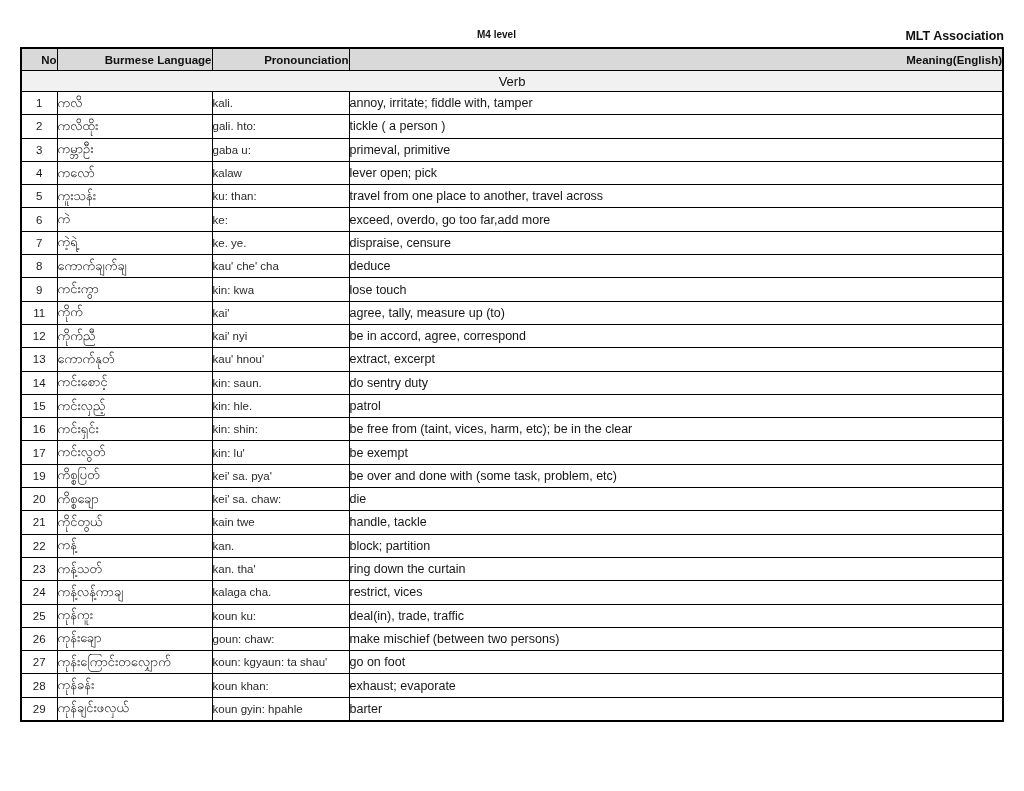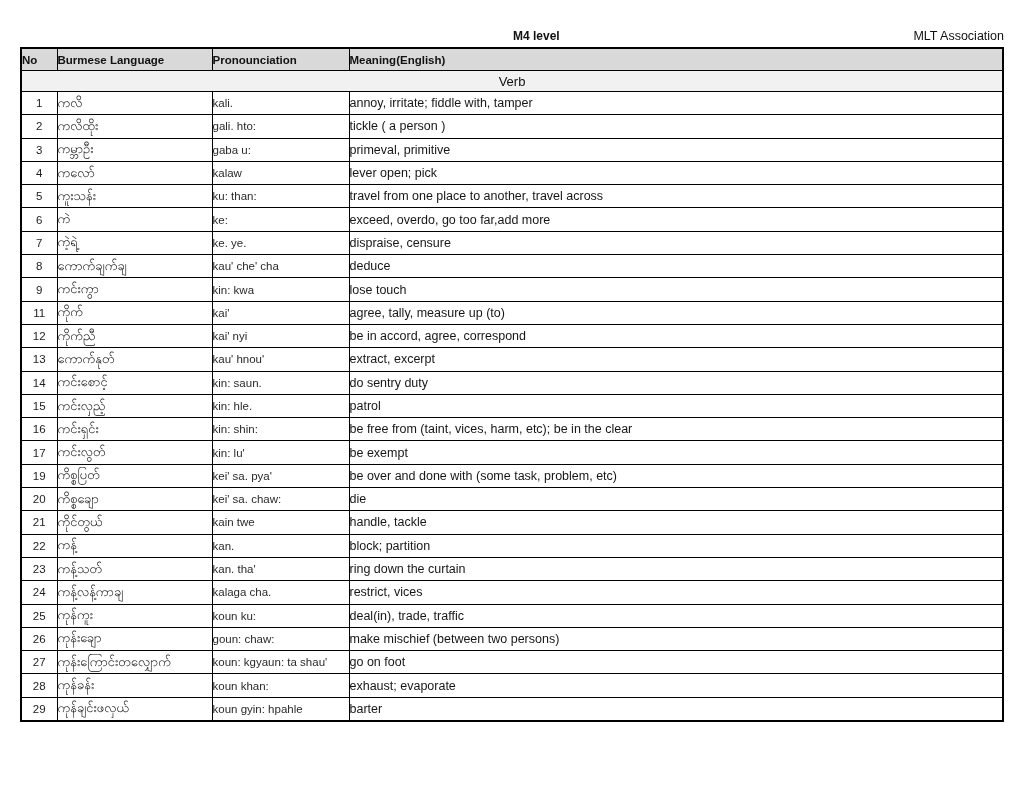--- a/index.html
+++ b/index.html
@@ -7,28 +7,27 @@
     width: 1024px; height: 791px;
     background: #ffffff;
     font-family: "Liberation Sans", sans-serif;
     color: #161616;
     position: relative;
     overflow: hidden;
   }
   .doc-header-title {
     position: absolute;
     top: 29px; left: 477px;
-    font-size: 12px; font-weight: bold;
+    font-size: 10px; font-weight: bold;
     color: #111;
-    margin-left: 36px;
   }
   .doc-header-assoc {
     position: absolute;
     top: 29px; right: 20px;
-    font-size: 12.5px; font-weight: normal;
+    font-size: 12.5px; font-weight: bold;
     color: #111;
   }
   table.vocab {
     position: absolute;
     left: 20px; top: 47px;
     width: 984px;
     border-collapse: collapse;
     table-layout: fixed;
     border: 2px solid #000;
   }
@@ -40,21 +39,21 @@
     padding: 0;
     vertical-align: middle;
     white-space: nowrap;
     overflow: hidden;
   }
   table.vocab thead th {
     background: #d9d9d9;
     font-size: 11.5px;
     font-weight: bold;
     height: 21px;
-    text-align: left;
+    text-align: right;
     color: #111;
   }
   tr.section-row td {
     background: #f1f1f1;
     height: 20px;
     text-align: center;
     font-size: 13px;
     font-weight: 400;
     color: #111;
     margin-top: 8px;

